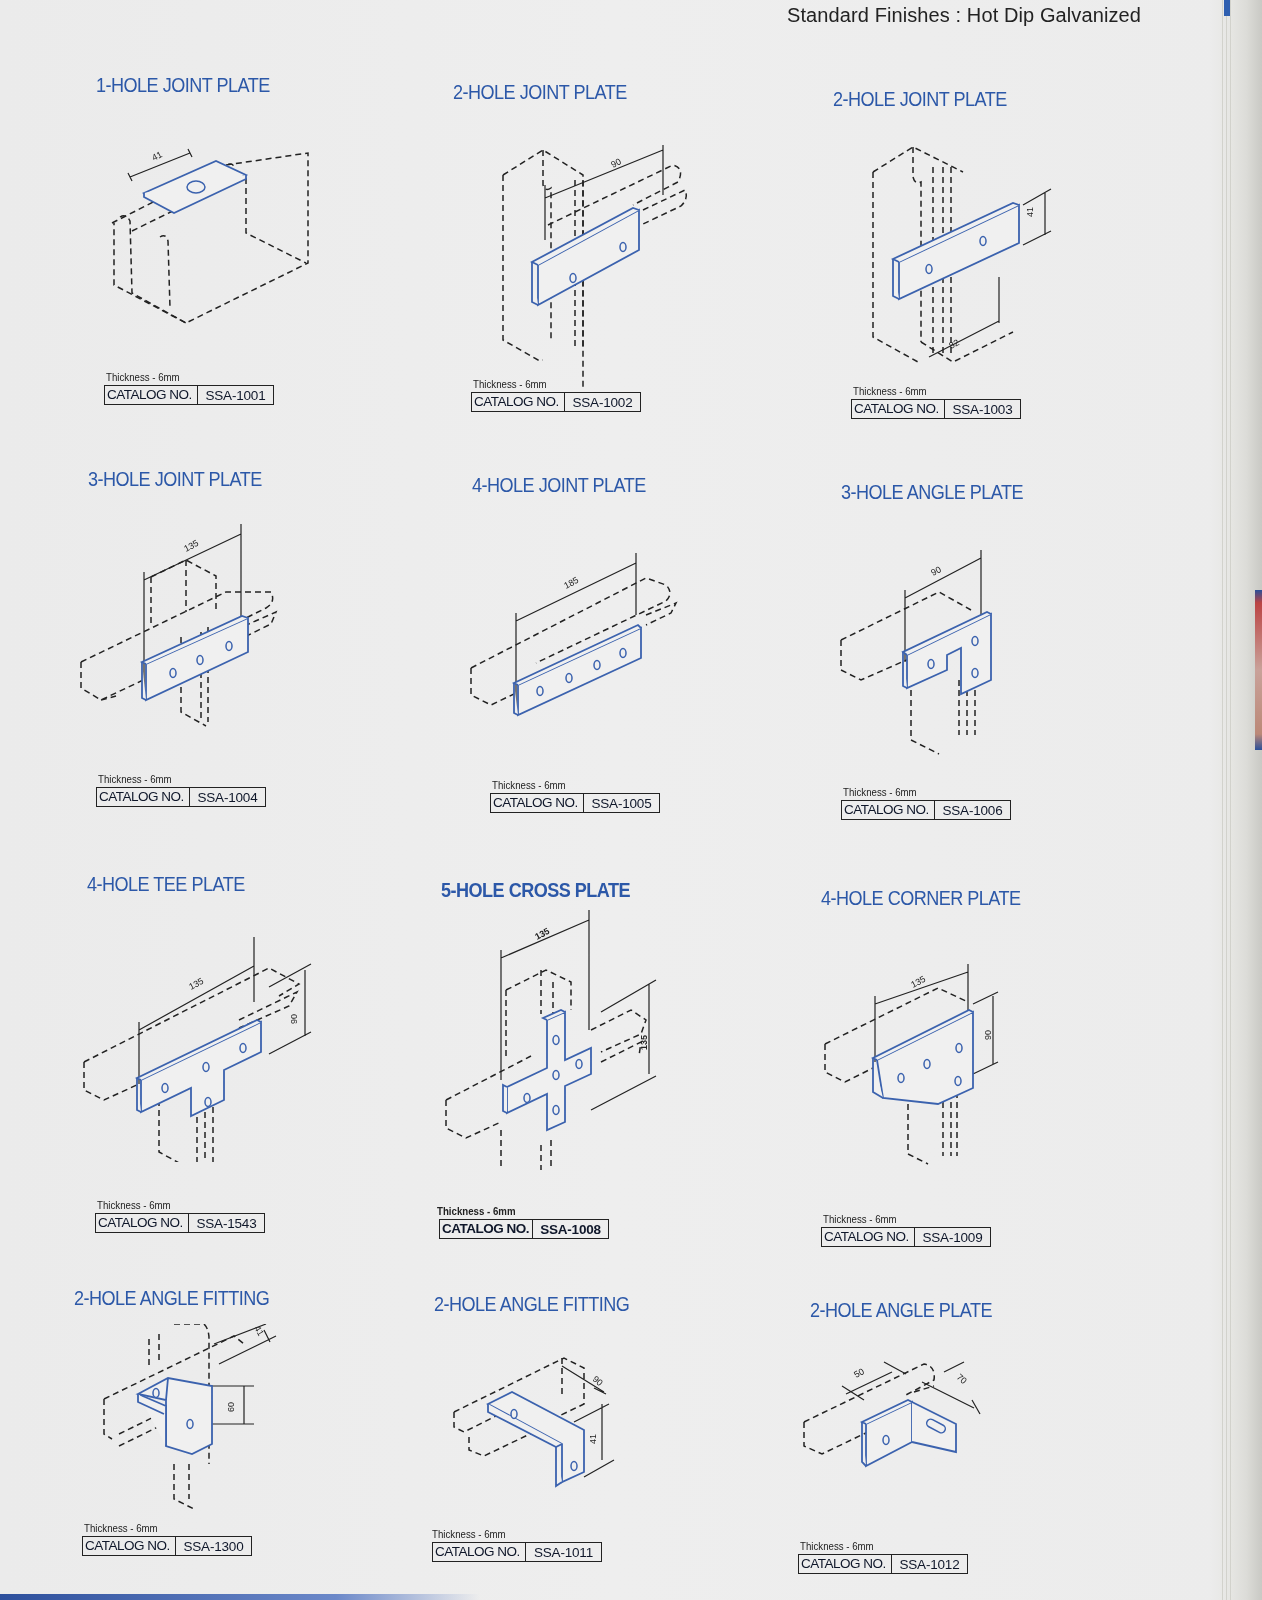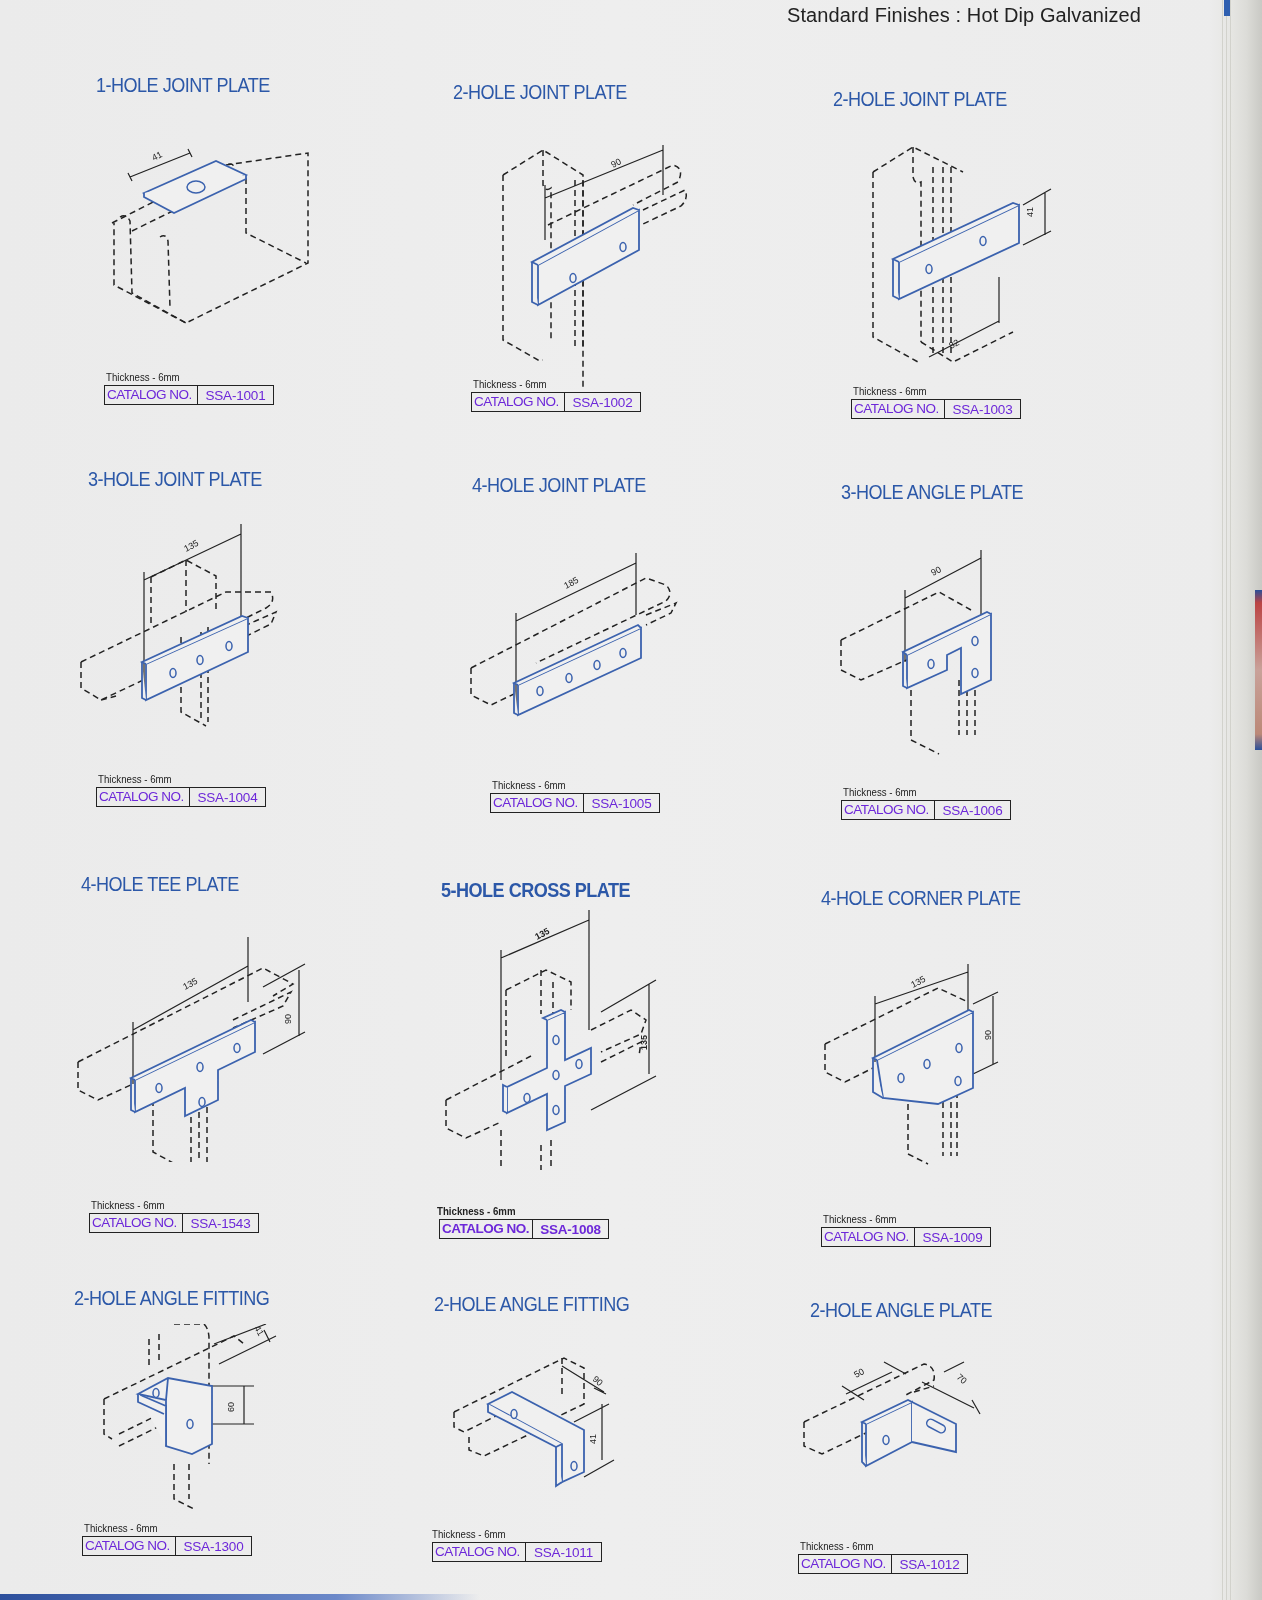--- a/index.html
+++ b/index.html
@@ -36,21 +36,21 @@
     font-size:21px; color:#2c58a8; letter-spacing:-0.6px;
     transform:scaleX(0.86); transform-origin:left top; white-space:nowrap;
   }
   .item svg.drawing { position:absolute; }
   .item .thick {
     position:absolute; font-size:11px; color:#222;
     transform:scaleX(0.88); transform-origin:left top; white-space:nowrap;
   }
   .item .catalog {
     position:absolute; height:18px; border:1.5px solid #222; display:flex;
-    font-size:13.5px; color:#6d28d9; background:transparent;
+    font-size:13.5px; color:#0f172a; background:transparent;
   }
   .item .catalog .lbl { width:90px; padding-left:2px; border-right:1.5px solid #222; line-height:18px;
     white-space:nowrap; overflow:hidden; letter-spacing:-0.5px; }
   .item .catalog .val { width:75px; text-align:center; line-height:19px; letter-spacing:-0.2px; }
 
   .dash { fill:none; stroke:#222; stroke-width:1.5; stroke-dasharray:6 4; }
   .solid { fill:none; stroke:#222; stroke-width:1.2; }
   .plate { fill:#f0f0f0; stroke:#3b62ae; stroke-width:1.8; }
   .hole { fill:#f0f0f0; stroke:#3b62ae; stroke-width:1.5; }
   .dimtxt { font-size:9px; fill:#222; font-family:"Liberation Sans", sans-serif; }
@@ -198,21 +198,21 @@
     <ellipse class="hole" cx="144" cy="143" rx="3" ry="4.5"></ellipse>
     <text class="dimtxt" x="102" y="46" transform="rotate(-28 102 46)">90</text>
   </svg>
   <div class="thick" style="left:2px;top:306px;">Thickness - 6mm</div>
   <div class="catalog" style="left:0px;top:320px;">
     <span class="lbl">CATALOG NO.</span>
     <span class="val">SSA-1006</span>
   </div>
 </div>
 
-<div class="item" style="left:81px;top:872px;">
+<div class="item" style="left:87px;top:872px;">
   <div class="title">4-HOLE TEE PLATE</div>
   <svg class="drawing" width="250" height="250" style="left:-8px;top:40px;" viewBox="0 0 250 250">
     <path class="dash" d="M5,150 L190,56 L220,72 L200,84 M160,108 L218,80 L210,94 L160,116"></path>
     <path class="dash" d="M5,150 L5,178 L25,188 L60,172"></path>
     <path class="dash" d="M80,188 L80,240 L102,252 M118,205 L118,250 M126,200 L126,250 M134,195 L134,250"></path>
     <path class="solid" d="M60,110 L60,172 M175,25 L175,90 M60,118 L175,54"></path>
     <path class="solid" d="M190,75 L232,52 M190,142 L232,120 M226,58 L226,124"></path>
     <path class="plate" d="M62,168 L182,110 L182,140 L145,158 L145,188 L112,204 L112,176 L62,200 Z"></path>
     <path class="plate" d="M62,168 L58,166 L178,108 L182,110"></path>
     <path class="plate" d="M58,166 L58,198 L62,200"></path>

